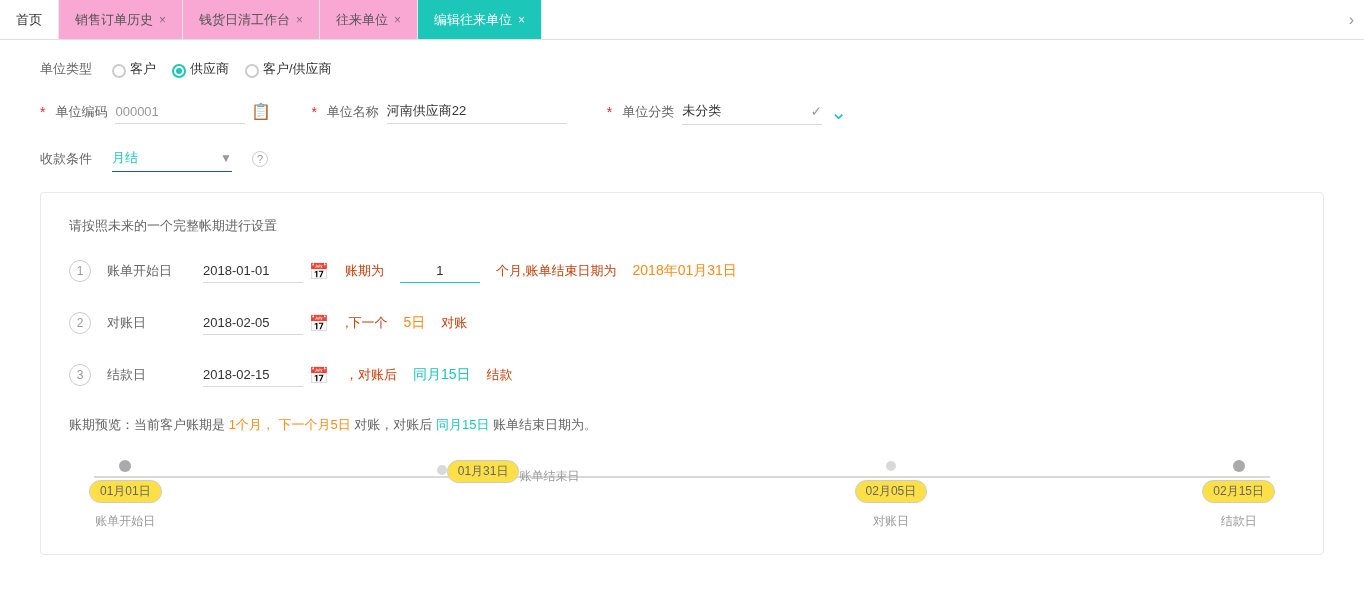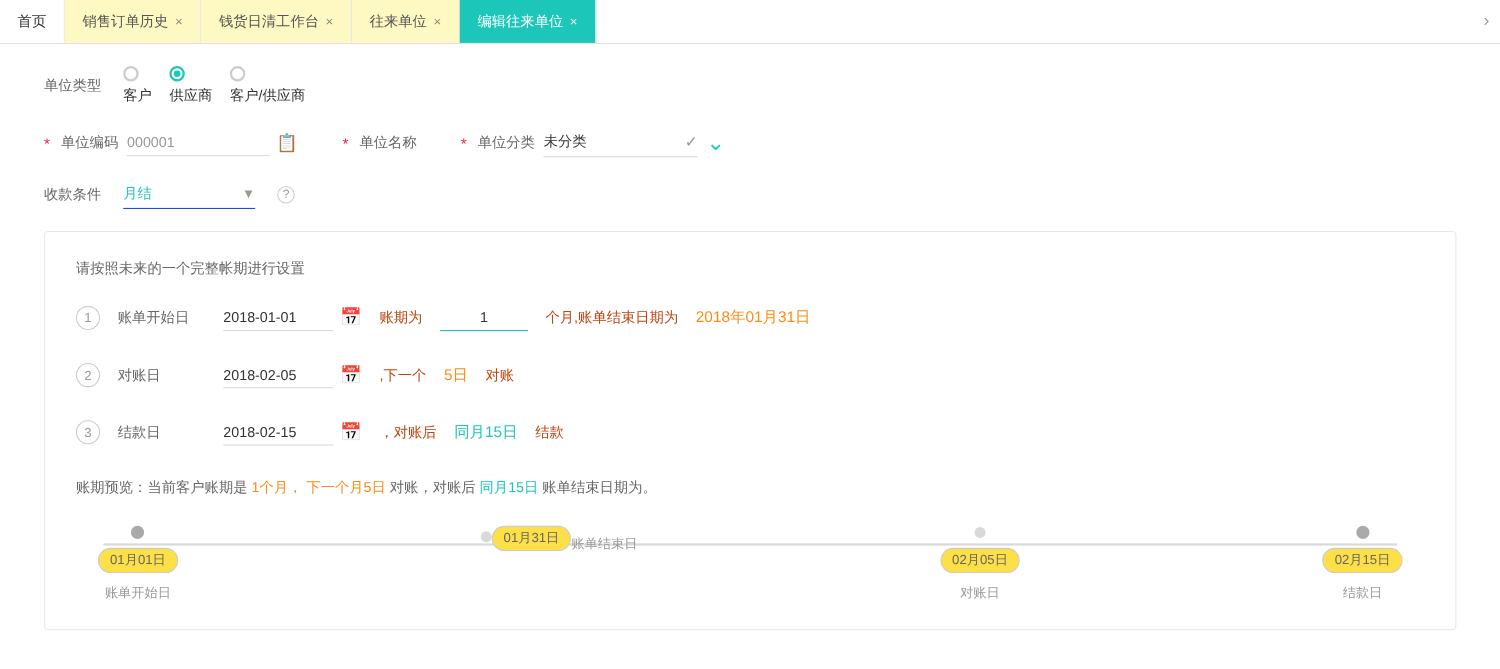--- a/index.html
+++ b/index.html
@@ -17,21 +17,21 @@
     .tab {
       display: flex;
       align-items: center;
       padding: 0 16px;
       cursor: pointer;
       font-size: 13px;
       color: #555;
       border-right: 1px solid #e8e8e8;
       white-space: nowrap;
       position: relative;
-      background: #fef9c3;
+      background: #f9a8d4;
       gap: 6px;
     }
     .tab.active {
       background: #1cc7b9;
       color: #fff;
     }
     .tab .close-x {
       font-size: 12px;
       color: inherit;
       opacity: 0.7;
@@ -76,25 +76,24 @@
       color: #f5222d;
       margin-right: 2px;
     }
     .radio-group {
       display: flex;
       gap: 16px;
       align-items: center;
     }
     .radio-item {
       display: flex;
-      align-items: flex-start;
+      align-items: flex-end;
       gap: 4px;
       cursor: pointer;
       font-size: 13px;
-      flex-direction: column;
     }
     .radio-circle {
       width: 14px;
       height: 14px;
       border-radius: 50%;
       border: 2px solid #ccc;
       display: inline-block;
       position: relative;
     }
     .radio-circle.checked {
@@ -315,20 +314,21 @@
       <span class="form-label">单位编码</span>
       <div class="field-with-icon">
         <input class="text-input" type="text" style="color: rgb(153, 153, 153); width: 130px;" value="000001">
         <span class="cal-icon">📋</span>
       </div>
     </div>
 
     <div style="display:flex;align-items:center;gap:8px;">
       <span class="required-star">*</span>
       <span class="form-label">单位名称</span>
+      <input class="text-input" type="text" style="width: 180px;" value="河南供应商22">
     </div>
 
     <div style="display:flex;align-items:center;gap:8px;">
       <span class="required-star">*</span>
       <span class="form-label">单位分类</span>
       <div class="unit-class-dropdown">
         <span class="unit-class-value">未分类</span>
         <span class="dropdown-icon">✓</span>
       </div>
       <span style="color:#1cc7b9;font-size:20px;cursor:pointer;">⌄</span>

